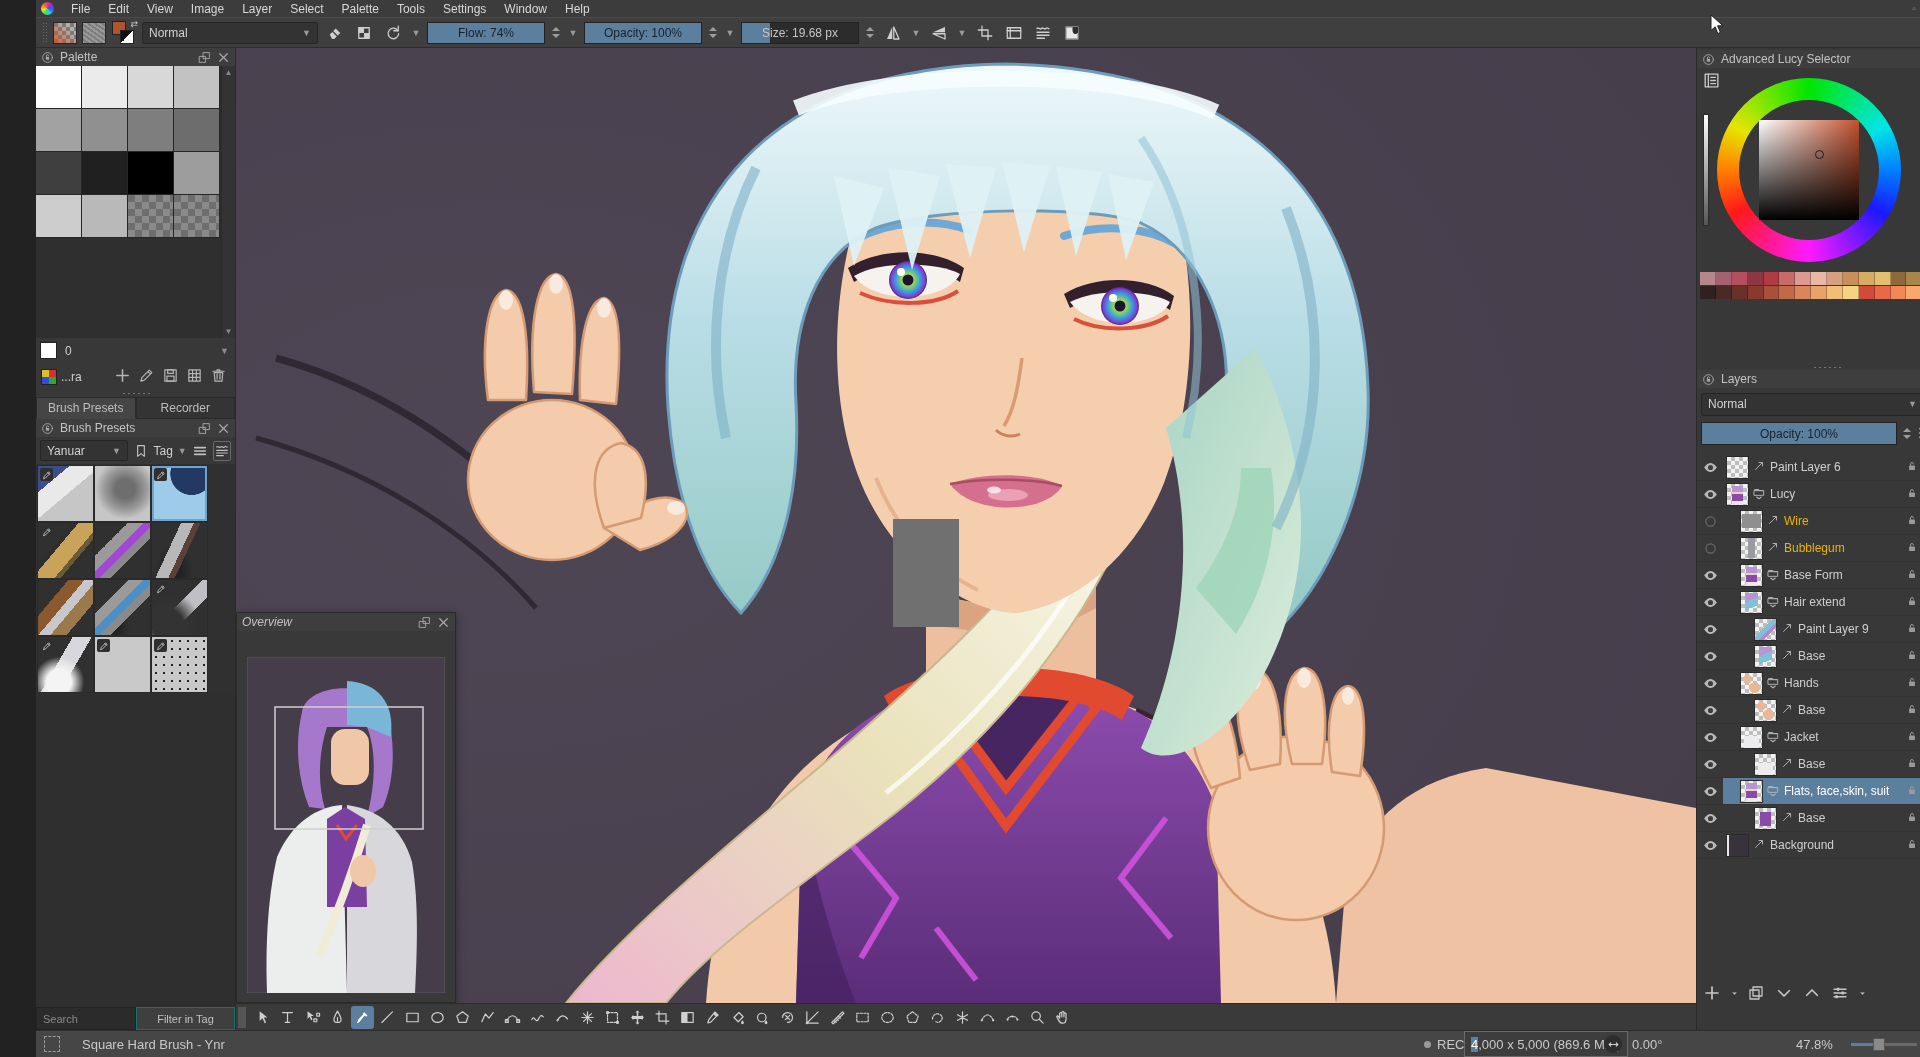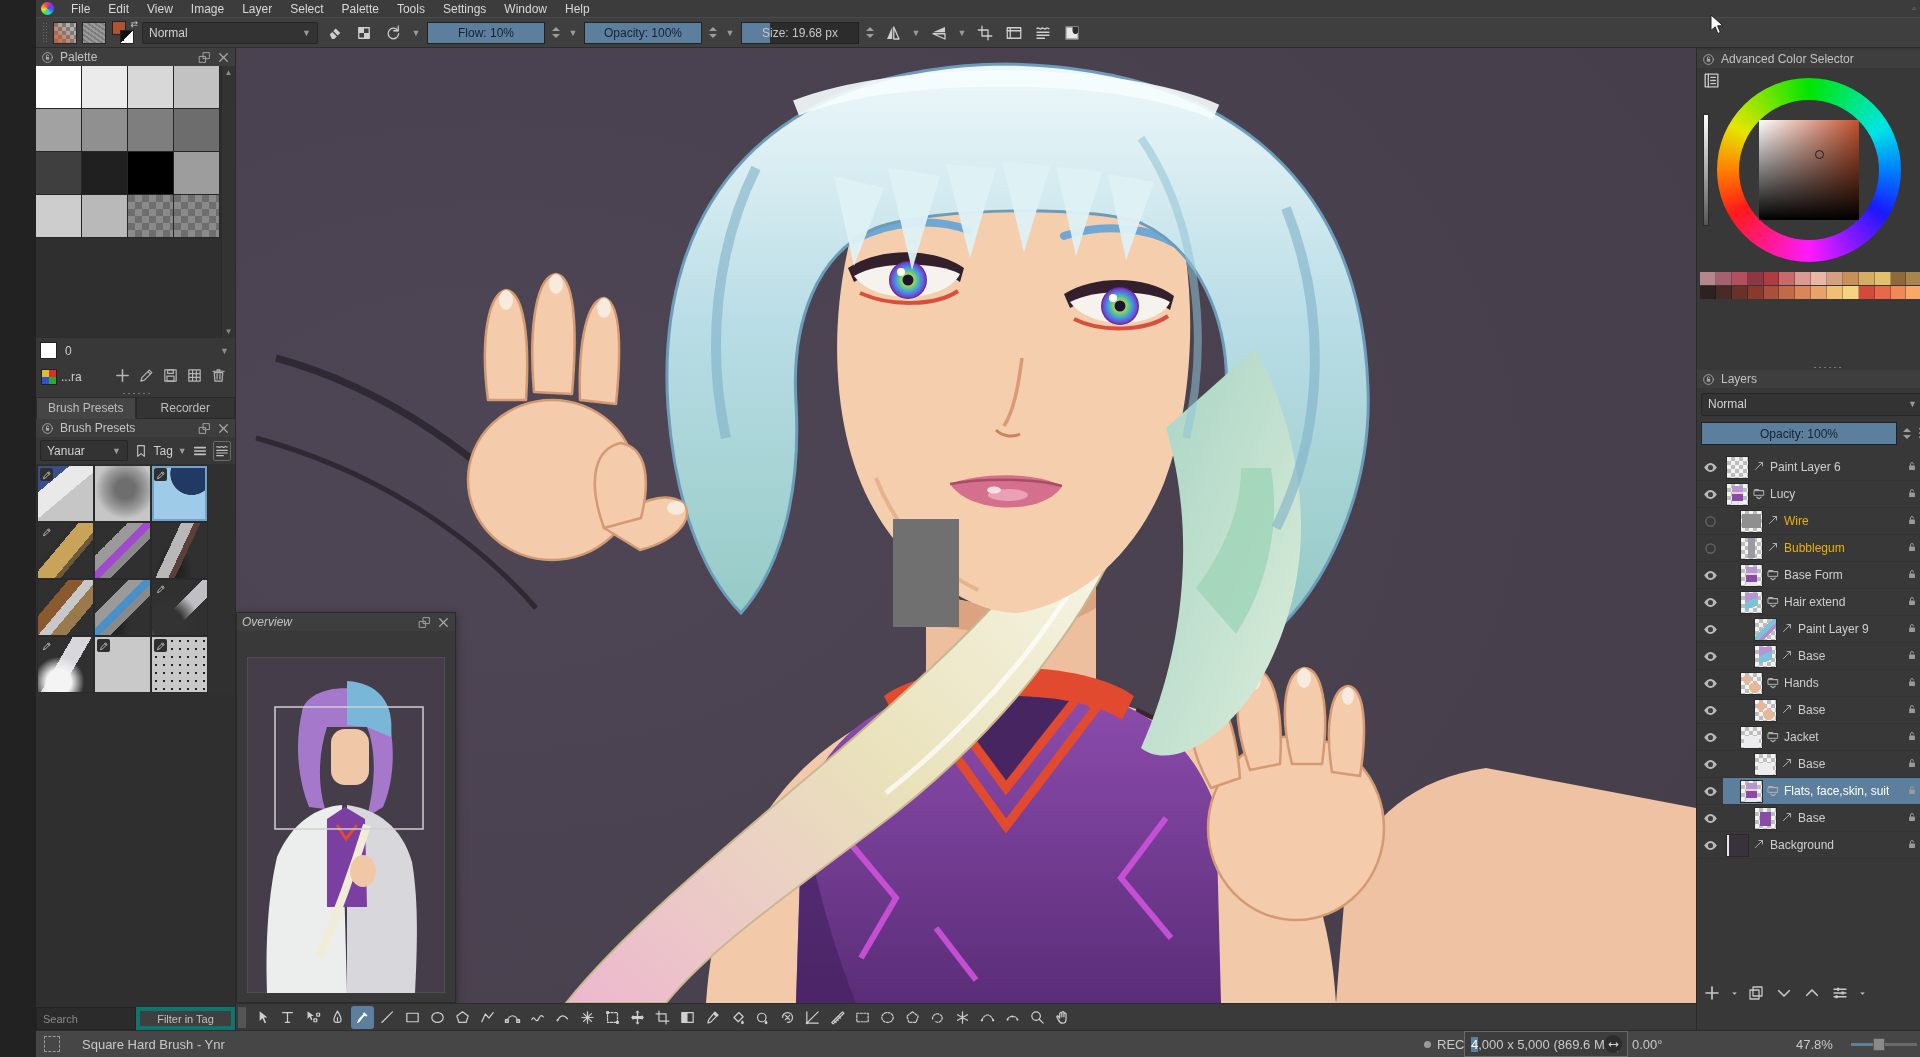--- a/index.html
+++ b/index.html
@@ -96,21 +96,21 @@
                  linear-gradient(135deg, transparent 46%, #c0c0c4 46% 66%, transparent 66%); }
   .bk-softwhite { background:radial-gradient(circle at 38% 82%, #f4f4f4 0 22%, transparent 45%),
                   linear-gradient(120deg, transparent 40%, #d8d8dc 40% 62%, transparent 62%); }
   .bk-halftone { background:radial-gradient(#222 1.4px, transparent 1.6px) 0 0/7px 7px, #cicic; background-color:#c9c9c9; }
   .bk-halftonediag { background:radial-gradient(#222 1.2px, transparent 1.4px) 0 0/8px 8px #c9c9c9; transform:none;
                      background-color:#c9c9c9; }
   .brush-fill { flex:1; background:#2f2f2f; }
   .bsearch { height:23px; display:flex; }
   .search-field { width:100px; background:#2b2b2b; border:1px solid #222; color:#8a8a8a; font-size:11px;
                   display:flex; align-items:center; padding:0 6px; }
-  .ftag { flex:1; background:#3f3f3f; border:4px solid #0f766e; font-size:11px; color:#c2c2c2;
+  .ftag { flex:1; background:#3f3f3f; border:1px solid #0f766e; font-size:11px; color:#c2c2c2;
           display:flex; align-items:center; justify-content:center; }
 
   
   .center { display:flex; flex-direction:column; width:1460px;font-style:italic; }
   .canvas { position:relative; width:1460px; height:955px; background:#473f4c; overflow:hidden; }
   .canvas svg.art { position:absolute; inset:0; }
 
   
   .overview { position:absolute; left:0px; top:564px; width:220px; height:391px; background:#393939;
               border:1px solid #2a2a2a; box-shadow:0 2px 8px rgba(0,0,0,.4); }
@@ -262,21 +262,21 @@
       </span>
     <span class="tb-icon">
         <svg viewBox="0 0 24 24" fill="none" stroke="currentColor" stroke-width="1.7" stroke-linecap="round" stroke-linejoin="round">
           <path d="M18.5 9A7 7 0 1 0 19.5 13"></path>
           <path d="M19 3v6h-6"></path>
         </svg>
       </span>
     <span class="dd">▼</span>
     <span class="kslider">
       <span class="fill" style="width:100%"></span>
-      <span class="lab lab-dark">Flow: 10%</span>
+      <span class="lab lab-dark">Flow: 74%</span>
     </span>
     <span class="spin">
         <i class="up"></i>
         <i class="dn"></i>
       </span>
     <span class="dd">▼</span>
     <span class="kslider">
       <span class="fill" style="width:100%"></span>
       <span class="lab lab-dark">Opacity: 100%</span>
     </span>
@@ -863,21 +863,21 @@
       </div>
     </div>
 
     <div class="rdock">
       <div class="dock-head acs-head">
         <span class="hd-ic"><svg viewBox="0 0 24 24" fill="none" stroke="currentColor" stroke-width="1.7" stroke-linecap="round" stroke-linejoin="round">
               <circle cx="12" cy="12" r="9"></circle>
               <rect x="9" y="11" width="6" height="5" fill="currentColor" stroke="none"></rect>
               <path d="M10 11V9a2 2 0 0 1 4 0"></path>
             </svg></span>
-        <span class="ttl">Advanced Color Selector</span>
+        <span class="ttl">Advanced Lucy Selector</span>
         <span class="hd-ic"><svg viewBox="0 0 24 24" fill="none" stroke="currentColor" stroke-width="1.7" stroke-linecap="round" stroke-linejoin="round">
               <rect x="10" y="3" width="11" height="11"></rect>
               <rect x="3" y="10" width="11" height="11"></rect>
             </svg></span>
         <span class="hd-ic"><svg viewBox="0 0 24 24" fill="none" stroke="currentColor" stroke-width="1.7" stroke-linecap="round" stroke-linejoin="round">
               <path d="M5 5l14 14M19 5L5 19" stroke-width="2.2"></path>
             </svg></span>
       </div>
       <span class="acs-settings"><svg viewBox="0 0 24 24" fill="none" stroke="currentColor" stroke-width="1.7" stroke-linecap="round" stroke-linejoin="round">
             <rect x="4" y="4" width="16" height="16"></rect>

